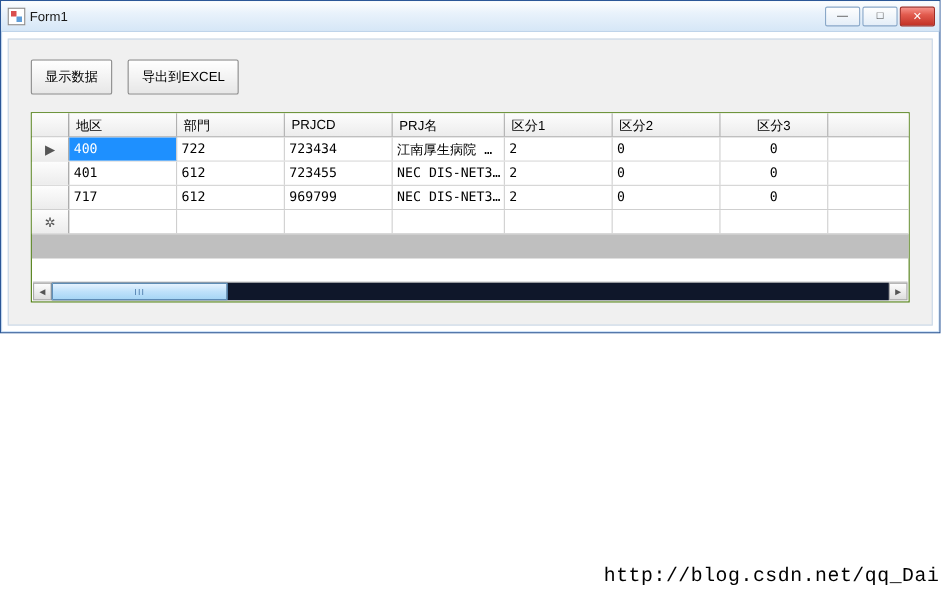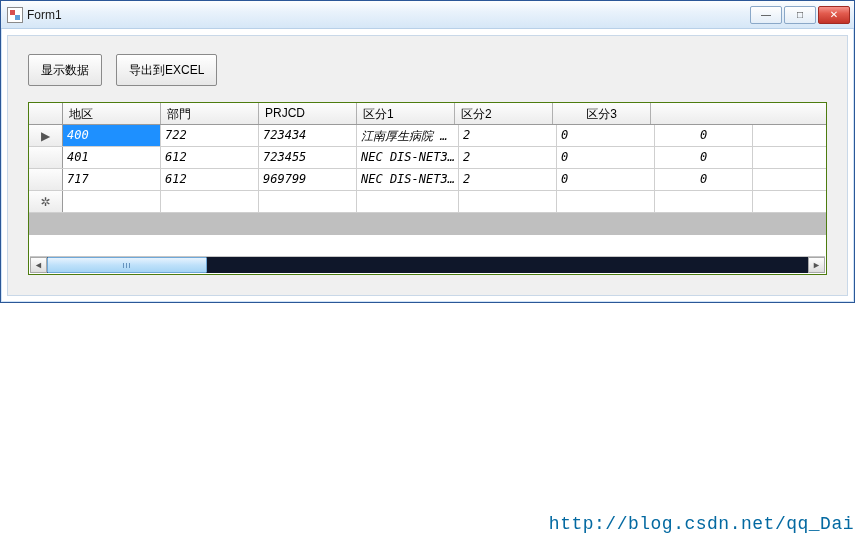--- a/index.html
+++ b/index.html
@@ -124,21 +124,20 @@
     border-right:1px solid #9a9a9a;
     background:linear-gradient(#fdfdfd,#ececec);
     display:flex; align-items:center; justify-content:center;
     color:#555;
   }
   .gcell {
     border-right:1px solid #cfcfcf;
     padding:3px 4px 0 4px;
     overflow:hidden; white-space:nowrap;
     font-family: "MS Gothic","SimSun",monospace;
-    font-style: italic;
   }
   .gcell.selected {
     background:#1e90ff;
     color:#fff;
   }
   .grid-fill {
     height:22px;
     background:#bfbfbf;
   }
   .hscroll {
@@ -163,21 +162,21 @@
     width:160px;
     background:linear-gradient(#e7f3fe,#bfe1fa 50%,#a6d5f5);
     border:1px solid #6fa8d8;
     border-radius:1px;
     display:flex;align-items:center;justify-content:center;
     color:#4a7aaa; font-size:8px; letter-spacing:1px;
   }
   .watermark {
     position:absolute;
     right:10px; bottom:6px;
-    color:#0369a1;
+    color:#000000;
     font-family: "Courier New", monospace;
     font-size:18px;
     letter-spacing:0.5px;
   }
 </style>
 </head>
 <body>
 
 <div class="window">
   <div class="titlebar">
@@ -202,20 +201,21 @@
       <div class="btn">显示数据</div>
       <div class="btn">导出到EXCEL</div>
     </div>
 
     <div class="grid-wrap">
       <div class="grid-headers">
         <div class="rowhead-h"></div>
         <div class="gcell-h col-region">地区</div>
         <div class="gcell-h col-dept">部門</div>
         <div class="gcell-h col-prjcd">PRJCD</div>
+        <div class="gcell-h col-prjnm">PRJ名</div>
         <div class="gcell-h col-k1">区分1</div>
         <div class="gcell-h col-k2">区分2</div>
         <div class="gcell-h col-k3">区分3</div>
       </div>
 
       <div class="grid-body">
         <div class="grow">
           <div class="rowhead">▶</div>
           <div class="gcell col-region selected">400</div>
           <div class="gcell col-dept">722</div>

